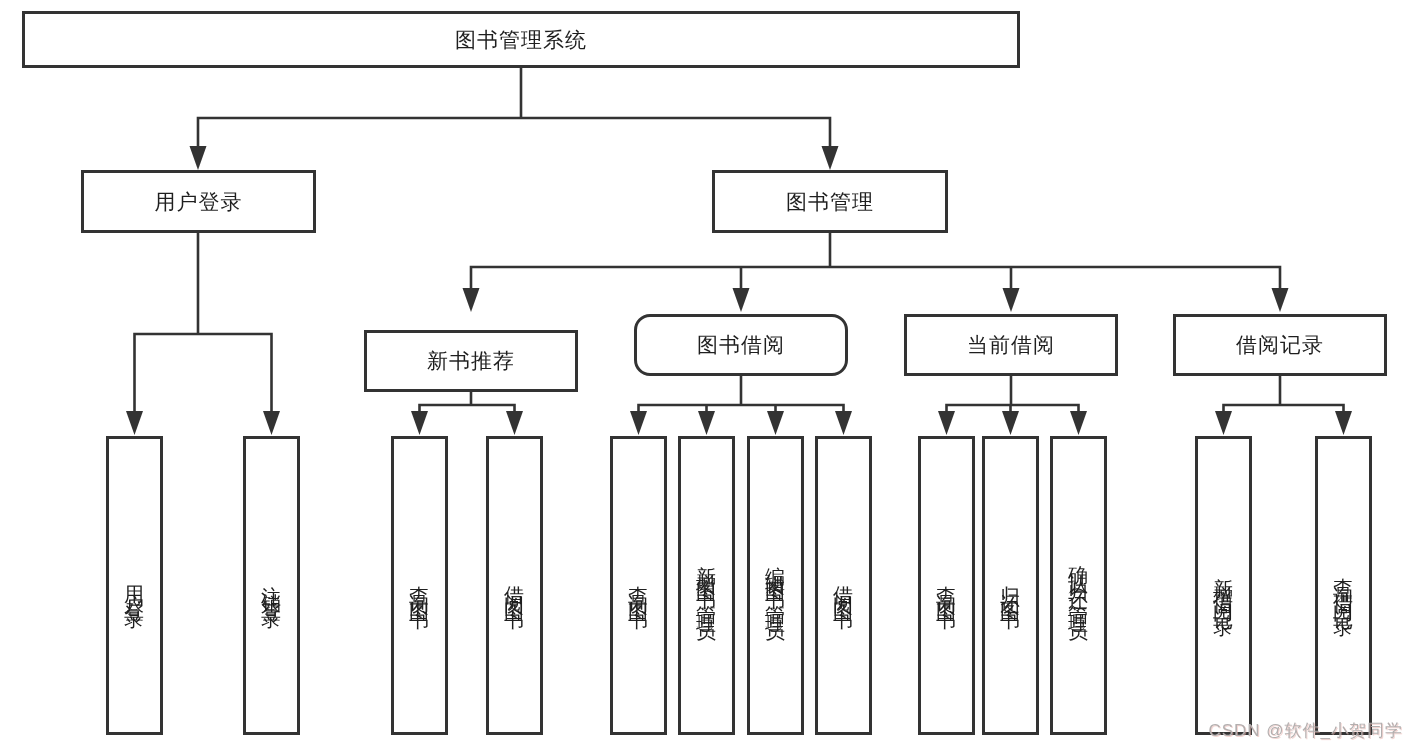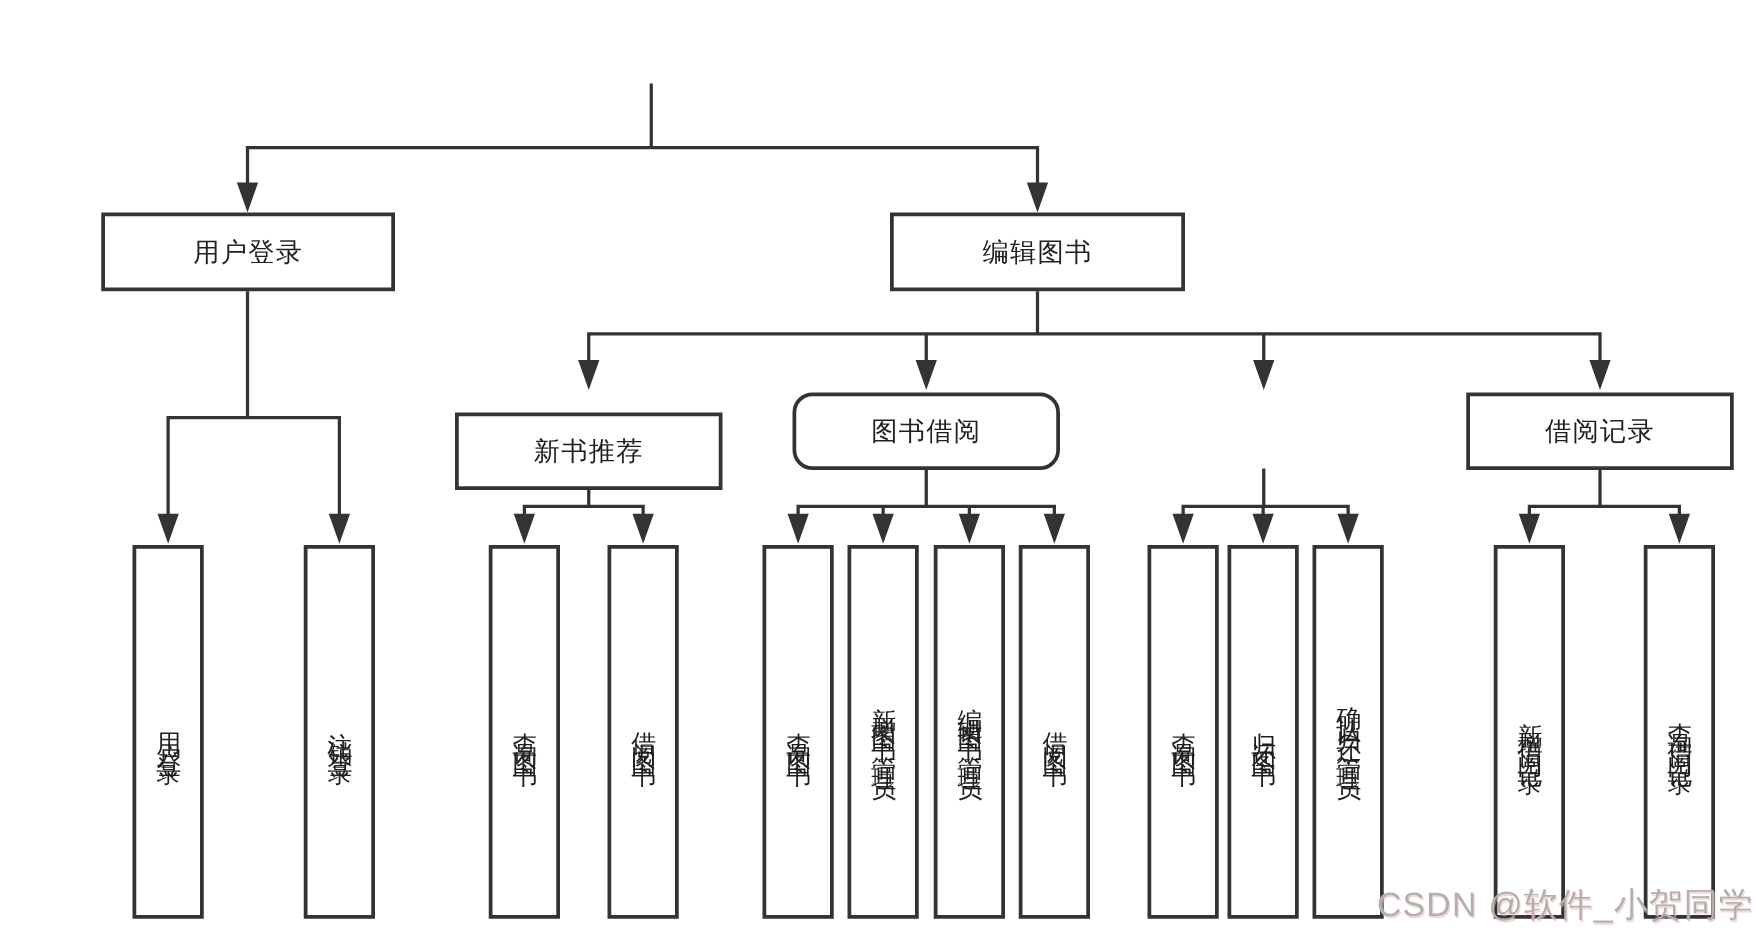--- a/index.html
+++ b/index.html
@@ -58,21 +58,21 @@
   .v-box span {
     writing-mode: vertical-rl;
     font-size: 20px;
     letter-spacing: 8px;
     line-height: 1;
   }
   .watermark {
     position: absolute;
     right: 2px;
     bottom: 5px;
-    font-size: 27px;
+    font-size: 17px;
     letter-spacing: 1px;
     color: #b3afaf;
     text-shadow: 1px 1px 0 rgba(235, 180, 175, 0.55);
     white-space: nowrap;
     z-index: 5;
   }
 </style>
 </head>
 <body>
 
@@ -121,34 +121,40 @@
       <polygon points="1070,411 1087,411 1078.5,435"></polygon>
     </g>
 
     <g>
       <path d="M1280 376 V405 M1223.5 405 H1343.5 M1223.5 405 V412 M1343.5 405 V412"></path>
       <polygon points="1215,411 1232,411 1223.5,435"></polygon>
       <polygon points="1335,411 1352,411 1343.5,435"></polygon>
     </g>
   </svg>
 
+  <div class="box h-box root-box">
+    <span>图书管理系统</span>
+  </div>
 
   <div class="box h-box" style="left:81px; top:170px; width:235px; height:63px;">
     <span>用户登录</span>
   </div>
   <div class="box h-box" style="left:712px; top:170px; width:236px; height:63px;">
-    <span>编辑图书</span>
+    <span>图书管理</span>
   </div>
 
   <div class="box h-box" style="left:364px; top:314px; width:214px; height:62px;margin-top:16px;">
     <span>新书推荐</span>
   </div>
   <div class="box h-box" style="left:634px; top:314px; width:214px; height:62px;border-radius:16px;">
     <span>图书借阅</span>
   </div>
+  <div class="box h-box" style="left:904px; top:314px; width:214px; height:62px;">
+    <span>当前借阅</span>
+  </div>
   <div class="box h-box" style="left:1173px; top:314px; width:214px; height:62px;">
     <span>借阅记录</span>
   </div>
 
   <div class="box v-box" style="left:106px;">
     <span>用户登录</span>
   </div>
   <div class="box v-box" style="left:243px;">
     <span>注销登录</span>
   </div>

